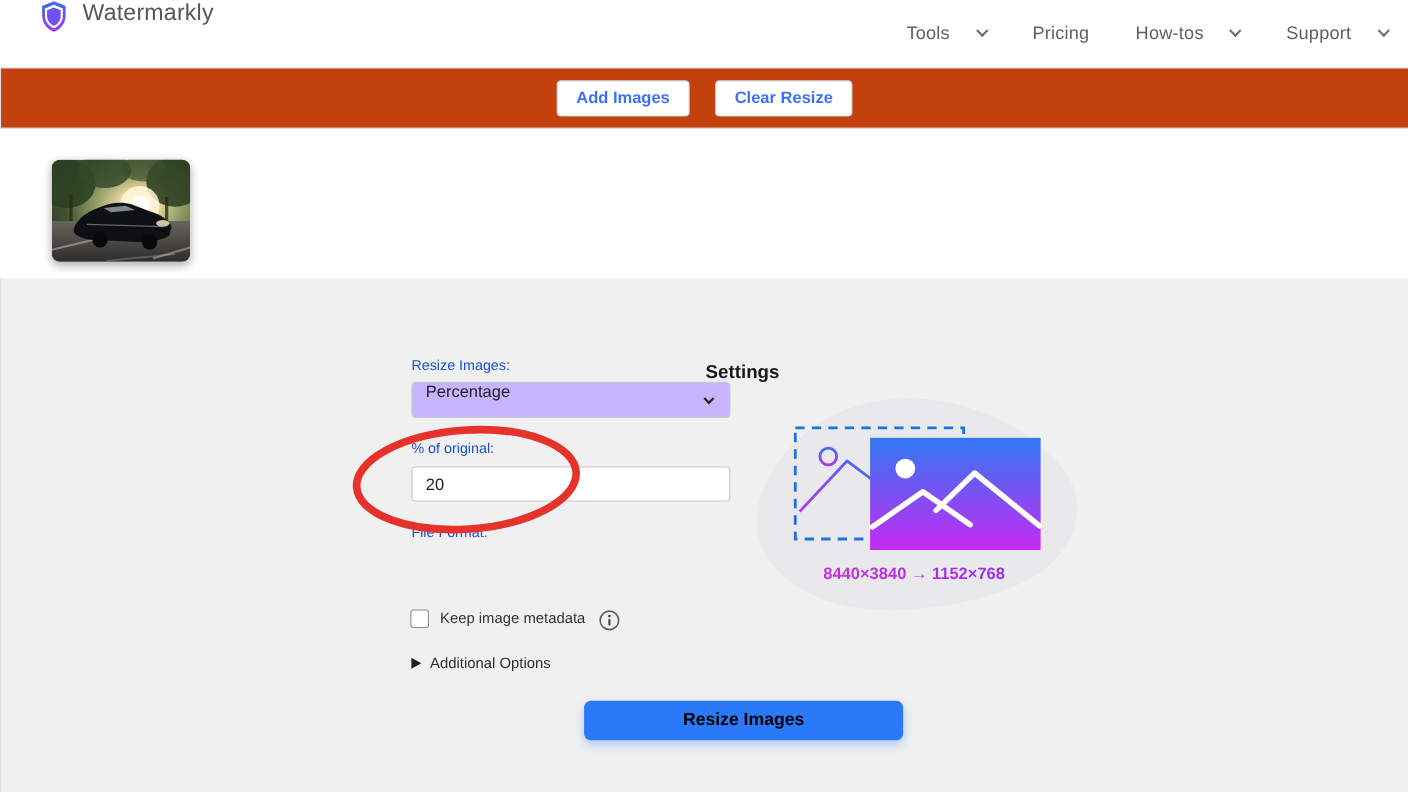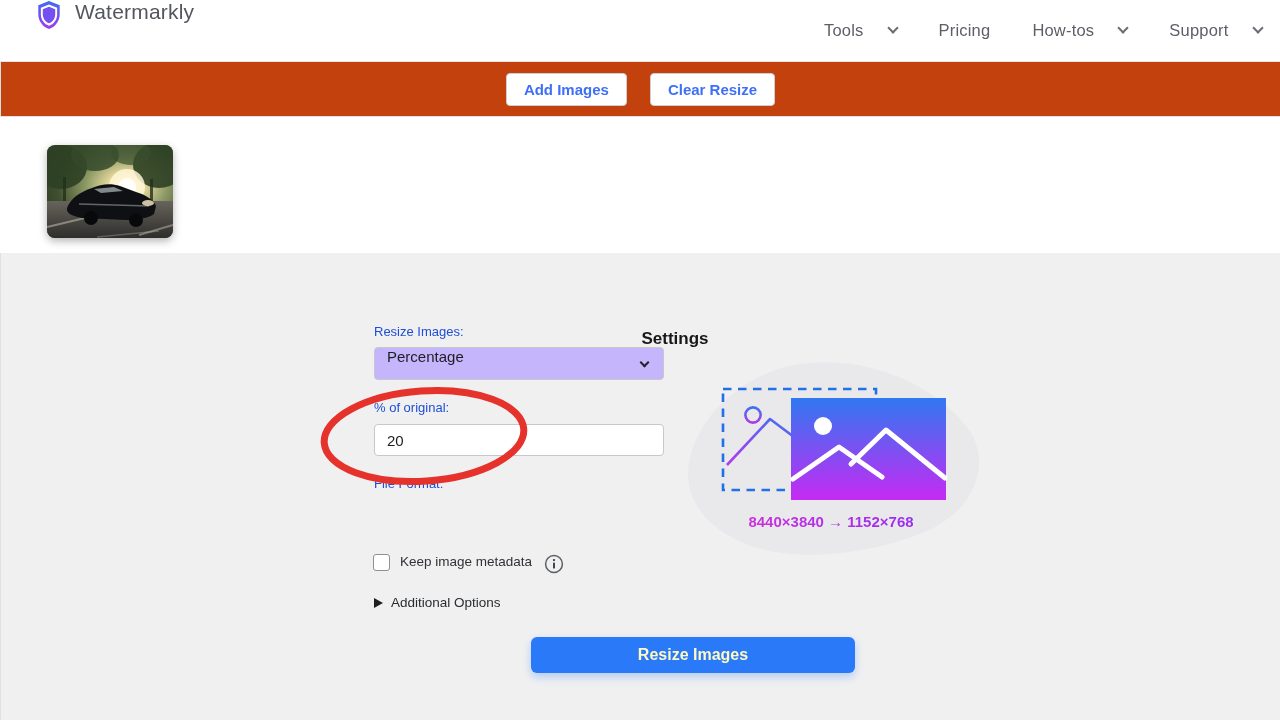--- a/index.html
+++ b/index.html
@@ -38,22 +38,22 @@
   .txt-input { position:absolute; left:373px; width:290px; height:32px; background:#fff; border:1px solid #c6c8cc;
                border-radius:4px; padding-left:12px; font-size:15px; color:#1c1e21; font-family:inherit; }
   .meta-row { position:absolute; left:372px; top:301px; display:flex; align-items:flex-start; gap:10px; }
   .checkbox { appearance:none; -webkit-appearance:none; width:17px; height:17px; border:1px solid #8d9094;
               border-radius:3px; background:#fff; cursor:pointer; }
   .meta-label { font-size:13.5px; color:#2f3236; }
   .info-icon { margin-left:2px; cursor:pointer; display:flex; }
   .addl-row { position:absolute; left:373px; top:342px; display:flex; align-items:center; gap:8px; cursor:pointer;text-align:center; }
   .tri { width:0; height:0; border-top:5.5px solid transparent; border-bottom:5.5px solid transparent; border-left:9px solid #1f1f1f; }
   .addl-label { font-size:13.5px; color:#2a2d30; }
-  .resize-btn { position:absolute; left:530px; top:384px; width:324px; height:36px; background:#2979f8; border:none;
-                border-radius:6px; color:#fef9c3; font-weight:700; font-size:16px; font-family:inherit; cursor:pointer;
+  .resize-btn { position:absolute; left:530px; top:384px; width:290px; height:36px; background:#2979f8; border:none;
+                border-radius:6px; color:#000000; font-weight:700; font-size:16px; font-family:inherit; cursor:pointer;
                 box-shadow:0 4px 9px rgba(41,121,248,.30); }
   .illus { position:absolute; left:680px; top:105px; pointer-events:none; }
   .dims { position:absolute; left:830px; top:260px; transform:translateX(-50%); font-size:15px; font-weight:700;
           white-space:nowrap; background:linear-gradient(90deg,#cc2fdc 0%,#9a2cf2 100%);
           -webkit-background-clip:text; background-clip:text; color:transparent; }
   .annotation { position:absolute; left:315px; top:129px; pointer-events:none; }
 </style>
 </head>
 <body>
 

